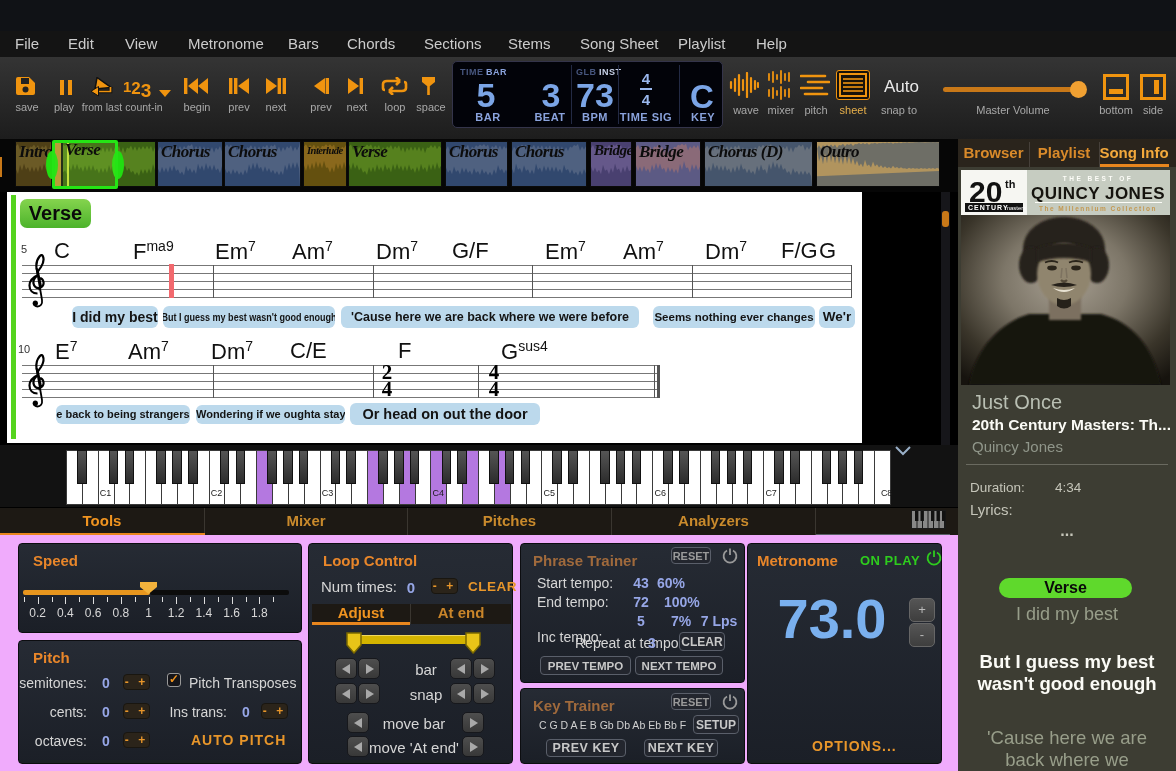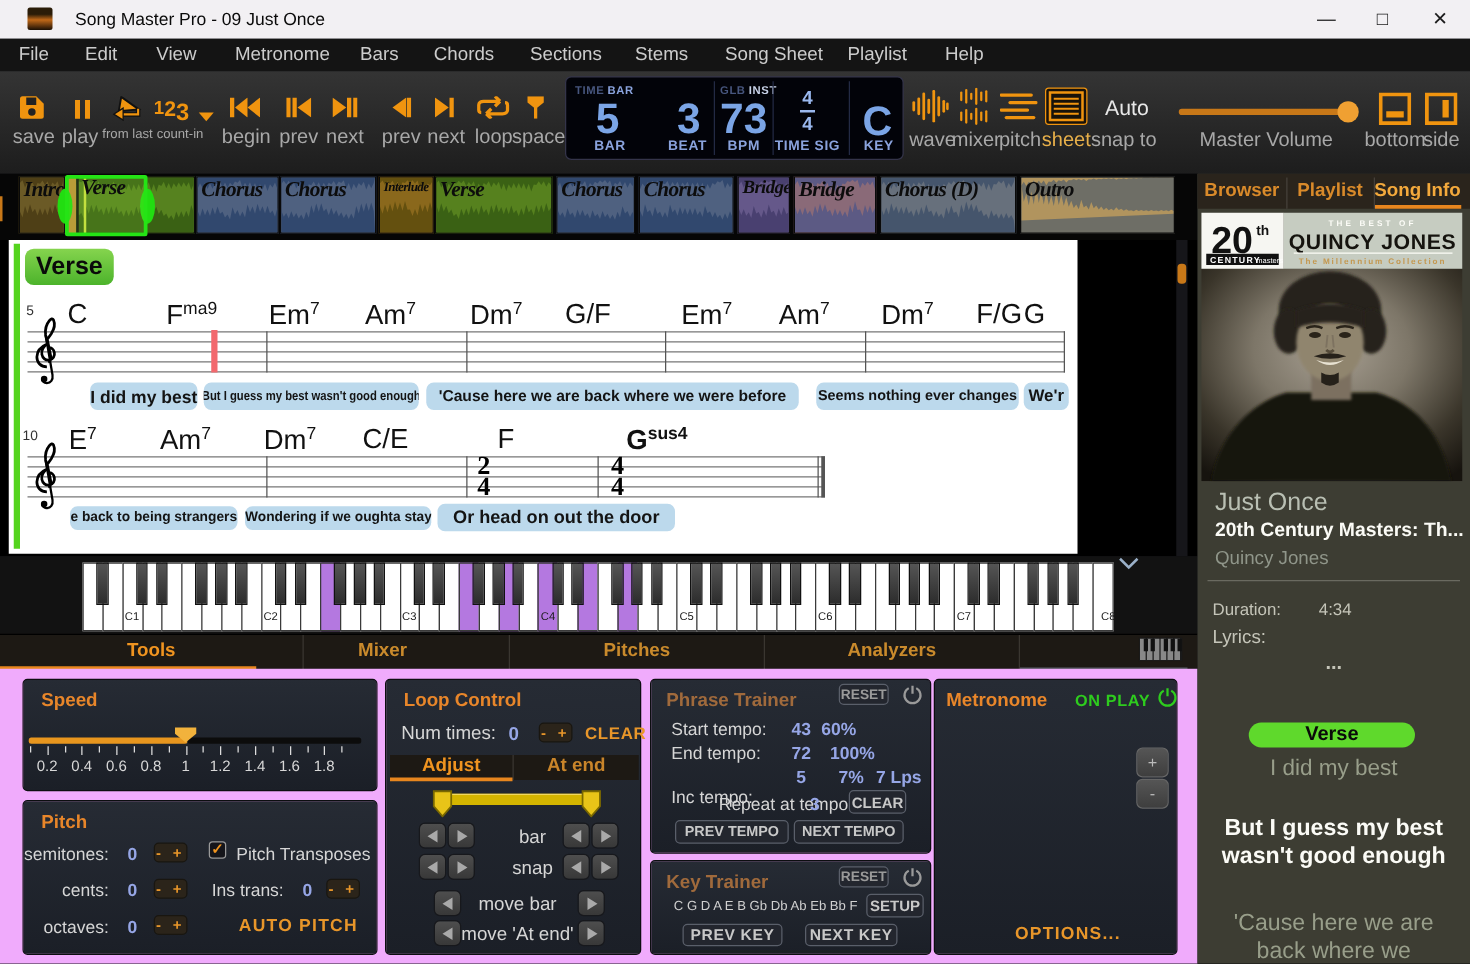--- a/index.html
+++ b/index.html
@@ -8,21 +8,21 @@
 
 #titlebar { position:absolute; left:0; top:0; width:1176px; height:31px; background:#f2f0f3; }
 #titlebar .ticon { position:absolute; left:22px; top:6px; width:20px; height:18px; background:linear-gradient(#2a1c08 30%,#c06818 55%,#1a0f04); border-radius:2px; overflow:hidden; }
 #titlebar .ttext { position:absolute; left:60px; top:7px; font-size:14px; color:#0a0a0a; }
 .winbtn { position:absolute; top:0; width:46px; height:31px; color:#1a1a1a; font-size:15px; text-align:center; line-height:31px; }
 
 #menubar { position:absolute; left:0; top:31px; width:1176px; height:26px; background:#141414; }
 #menubar span { position:absolute; top:4px; font-size:15px; color:#cccccc; }
 
 #toolbar { position:absolute; left:0; top:57px; width:1176px; height:82px; background:linear-gradient(#343434,#1d1d1d); }
-.tlabel { position:absolute; font-size:16px; color:#a8a8a8; text-align:center; transform:translateX(-50%); top:44px; }
+.tlabel { position:absolute; font-size:11px; color:#a8a8a8; text-align:center; transform:translateX(-50%); top:44px; }
 .ticonbox { position:absolute; top:18px; }
 
 #lcd { position:absolute; left:452px; top:4px; width:271px; height:67px; background:#020309; border:1px solid #34344a; border-radius:5px; }
 .lcd-div { position:absolute; top:3px; bottom:3px; width:1px; background:#232a44; }
 .lcd-big { position:absolute; color:#7ba5e6; font-size:34px; font-weight:bold; transform:translateX(-50%); top:14px; }
 .lcd-lab { position:absolute; color:#8aa3dd; font-size:11px; font-weight:bold; transform:translateX(-50%); top:49px; letter-spacing:0.5px; }
 .lcd-top { position:absolute; font-size:9px; font-weight:bold; top:5px; letter-spacing:0.5px; }
 
 #timeline { position:absolute; left:0; top:139px; width:958px; height:53px; background:#060606; }
 .sect { position:absolute; top:2px; height:46px; border:1px solid #0a0a0a; overflow:hidden; }
@@ -58,27 +58,20 @@
 .arrL:after { left:6px; border-right:8px solid #a9a9a9; }
 .arrR:after { left:7px; border-left:8px solid #a9a9a9; }
 
 #sidebar { position:absolute; left:958px; top:139px; width:218px; height:632px; background:#3d3d33; }
 #sbtabs { position:absolute; left:0; top:0; width:218px; height:28px; background:#2a241c; }
 .sbtab { position:absolute; top:0; height:28px; line-height:27px; text-align:center; font-size:15px; font-weight:bold; color:#d98a2a; }
 </style>
 </head>
 <body>
 <div id="app">
-  <div id="titlebar">
-    <div class="ticon"></div>
-    <div class="ttext">Song Master Pro - 09 Just Once</div>
-    <div class="winbtn" style="left:1038px;">—</div>
-    <div class="winbtn" style="left:1083px;">□</div>
-    <div class="winbtn" style="left:1129px;">✕</div>
-  </div>
   <div id="menubar">
     <span style="left:15px;">File</span>
       <span style="left:68px;">Edit</span>
     <span style="left:125px;">View</span>
       <span style="left:188px;">Metronome</span>
     <span style="left:288px;">Bars</span>
       <span style="left:347px;">Chords</span>
     <span style="left:424px;">Sections</span>
       <span style="left:508px;">Stems</span>
     <span style="left:580px;">Song Sheet</span>
@@ -376,21 +369,21 @@
       <svg class="clefsvg" style="position:absolute;left:19px;top:159px;" width="22" height="60" viewBox="0 0 22 60">
 <path d="M11.5 42.5 C6.5 42.5 3.5 39 3.5 34.5 C3.5 29.5 7.5 26 12 24 L10.5 17 C10 13 11 8.5 13.5 5.5 C14.8 4 16 3.5 16.8 5 C18.2 8 17.5 12 15 16 C13.5 18.2 12.5 19.5 11.8 20.5 L14.5 33.5 C14.8 35.5 14.5 38 12.5 38.5 M12 24 C8.5 26.5 7 29.5 7.5 32.5 C8 35.5 10.5 37.5 13.5 37 C16.5 36.5 18 33.5 17.5 31 C17 28.5 15 27 12.8 27.2" fill="none" stroke="#000" stroke-width="2.2"></path>
 <path d="M10.5 17 L16 49 C16.6 53 14.5 55.5 11.5 55.5 C9 55.5 7.5 53.8 7.8 52" fill="none" stroke="#000" stroke-width="1.8"></path>
 <circle cx="9.3" cy="52.2" r="2.6" fill="#000"></circle>
 </svg>
       <div class="chord" style="left:48px;top:146px;">E<sup>7</sup></div>
       <div class="chord" style="left:121px;top:146px;">Am<sup>7</sup></div>
       <div class="chord" style="left:204px;top:146px;">Dm<sup>7</sup></div>
       <div class="chord" style="left:283px;top:146px;">C/E</div>
       <div class="chord" style="left:391px;top:146px;">F</div>
-      <div class="chord" style="left:494px;top:146px;font-weight:bold;">G<sup>sus4</sup></div>
+      <div class="chord" style="left:494px;top:146px;">G<sup>sus4</sup></div>
       <div style="position:absolute;left:370px;top:172px;width:20px;text-align:center;font-family:'Liberation Serif',serif;font-weight:bold;font-size:21px;line-height:17px;color:#000;">2<br>4</div>
       <div style="position:absolute;left:477px;top:172px;width:20px;text-align:center;font-family:'Liberation Serif',serif;font-weight:bold;font-size:21px;line-height:17px;color:#000;">4<br>4</div>
       <div class="lyr" style="left:49px;top:213px;width:134px;height:19px;font-size:11px;line-height:19px;text-align:center;">e back to being strangers</div>
       <div class="lyr" style="left:189px;top:213px;width:149px;height:19px;font-size:11px;line-height:19px;text-align:center;">Wondering if we oughta stay</div>
       <div class="lyr" style="left:343px;top:211px;width:190px;height:22px;font-size:14.5px;line-height:22px;text-align:center;">Or head on out the door</div>
     </div>
       <div id="greenbar"></div>
     <div style="position:absolute;left:941px;top:0;width:9px;height:253px;background:#16161a;"></div>
     <div style="position:absolute;left:942px;top:19px;width:7px;height:16px;border-radius:3px;background:#c87818;"></div>
   </div>
@@ -489,21 +482,21 @@
     <div style="position:absolute;left:774.28px;top:5px;width:9.6px;height:34px;background:linear-gradient(#555,#2c2c2c);border:1px solid #111;"></div>
     <div style="position:absolute;left:790.12px;top:5px;width:9.6px;height:34px;background:linear-gradient(#555,#2c2c2c);border:1px solid #111;"></div>
     <div style="position:absolute;left:821.82px;top:5px;width:9.6px;height:34px;background:linear-gradient(#555,#2c2c2c);border:1px solid #111;"></div>
     <div style="position:absolute;left:837.66px;top:5px;width:9.6px;height:34px;background:linear-gradient(#555,#2c2c2c);border:1px solid #111;"></div>
     <div style="position:absolute;left:853.51px;top:5px;width:9.6px;height:34px;background:linear-gradient(#555,#2c2c2c);border:1px solid #111;"></div>
     <svg style="position:absolute;left:894px;top:0px;" width="18" height="11" viewBox="0 0 18 11">
         <path d="M2 2 L9 9 L16 2" fill="none" stroke="#9ab0c8" stroke-width="2"></path>
       </svg>
   </div>
   <div id="btabs">
-    <div class="btab" style="left:0;width:243px;color:#f09420;">Tools</div>
+    <div class="btab" style="left:0;width:205px;color:#f09420;">Tools</div>
     <div class="btab" style="left:205px;width:203px;">Mixer</div>
     <div class="btab" style="left:408px;width:204px;">Pitches</div>
     <div class="btab" style="left:612px;width:204px;">Analyzers</div>
     <div style="position:absolute;left:0px;top:25px;width:205px;height:3px;background:#e8861e;"></div>
     <div style="position:absolute;left:816px;top:26px;width:134px;height:1px;background:#5a6068;"></div>
     <svg style="position:absolute;left:911px;top:2px;" width="35" height="19" viewBox="0 0 35 19">
 <rect x="0" y="0" width="35" height="19" fill="#1a1a1a"></rect>
 <g fill="#888">
 <rect x="1" y="1" width="4.5" height="17"></rect>
           <rect x="6.5" y="1" width="4.5" height="17"></rect>
@@ -647,20 +640,21 @@
         <div class="obtn" style="left:25px;top:50px;width:80px;height:18px;font-size:12.5px;line-height:17px;letter-spacing:0.5px;">PREV KEY</div>
         <div class="obtn" style="left:123px;top:50px;width:74px;height:18px;font-size:12.5px;line-height:17px;letter-spacing:0.5px;">NEXT KEY</div>
       </div>
     <div class="panel" style="left:747px;top:8px;width:195px;height:221px;">
         <div class="phead" style="left:9px;">Metronome</div>
         <div style="position:absolute;left:112px;top:9px;font-size:13px;font-weight:bold;color:#2ecc1e;letter-spacing:0.5px;">ON PLAY</div>
         <svg style="position:absolute;left:178px;top:6px;" width="16" height="16" viewBox="0 0 16 16">
           <path d="M5 2.5 A6.4 6.4 0 1 0 11 2.5" fill="none" stroke="#2ecc1e" stroke-width="1.8"></path>
           <line x1="8" y1="0.5" x2="8" y2="7" stroke="#2ecc1e" stroke-width="1.8"></line>
         </svg>
+        <div style="position:absolute;left:24px;top:42px;width:120px;text-align:center;font-size:56px;font-weight:bold;color:#7ab0ee;">73.0</div>
         <div style="position:absolute;left:161px;top:54px;width:26px;height:24px;background:linear-gradient(#555,#3e3e3e);border:1px solid #666;border-radius:5px;color:#bbb;font-size:13px;text-align:center;line-height:22px;">+</div>
         <div style="position:absolute;left:161px;top:79px;width:26px;height:24px;background:linear-gradient(#555,#3e3e3e);border:1px solid #666;border-radius:5px;color:#bbb;font-size:13px;text-align:center;line-height:22px;">-</div>
         <div class="otext" style="left:64px;top:194px;font-size:14px;letter-spacing:1px;">OPTIONS...</div>
       </div>
   </div>
   <div id="sidebar">
       <div id="sbtabs">
     <div class="sbtab" style="left:0px;width:71px;">Browser</div>
     <div class="sbtab" style="left:71px;width:70px;">Playlist</div>
     <div class="sbtab" style="left:141px;width:70px;color:#f3a93c;">Song Info</div>

